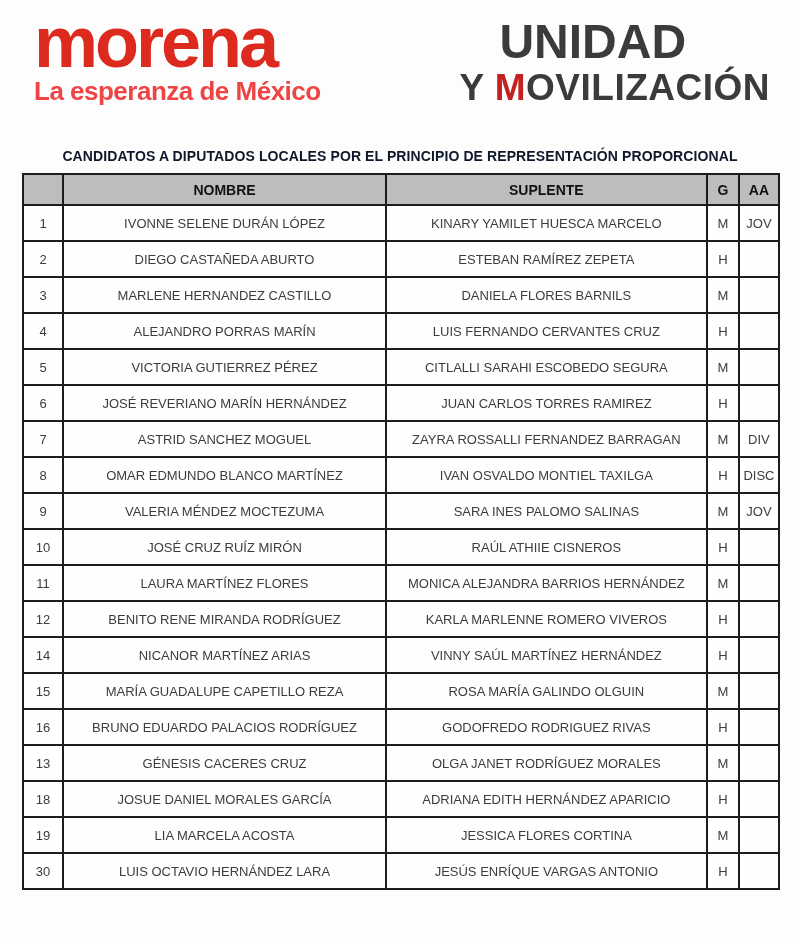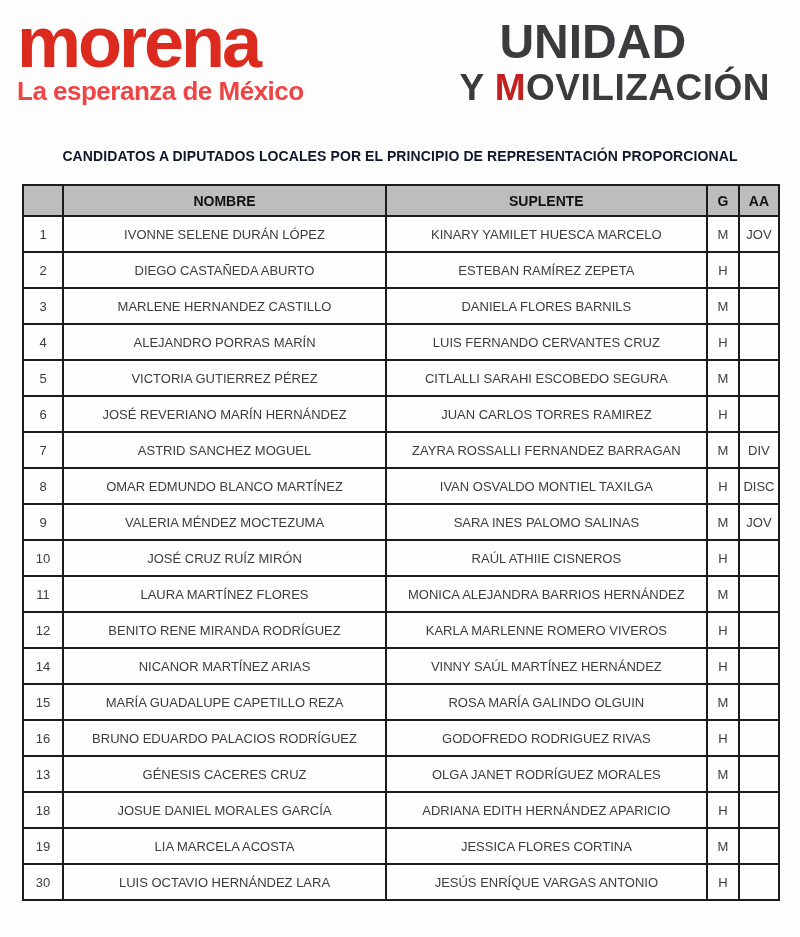--- a/index.html
+++ b/index.html
@@ -14,21 +14,21 @@
     height: 937px;
     background: #fdfdfd;
     overflow: hidden;
   }
 
   
   .masthead {
     display: flex;
     justify-content: space-between;
     align-items: flex-start;
-    padding: 8px 30px 0 17px;
+    padding: 8px 30px 0 34px;
     height: 122px;
     box-sizing: border-box;
   }
   .morena-logo { line-height: 1; }
   .morena-wordmark {
     font-size: 72px;
     font-weight: 700;
     color: #dd2a1e;
     letter-spacing: -3px;
     line-height: 0.95;
@@ -67,21 +67,21 @@
     font-size: 14px;
     font-weight: 700;
     color: #0f172a;
     margin-top: 26px;
     letter-spacing: 0.1px;
   }
 
   
   .cand-table {
     border-collapse: collapse;
-    margin: 20px auto 0 22px;
+    margin: 9px auto 0 22px;
     width: 758px;
     table-layout: fixed;
   }
   .cand-table th, .cand-table td {
     border: 2px solid #1c1c1c;
     text-align: center;
     vertical-align: middle;
     overflow: hidden;
     white-space: nowrap;
   }

